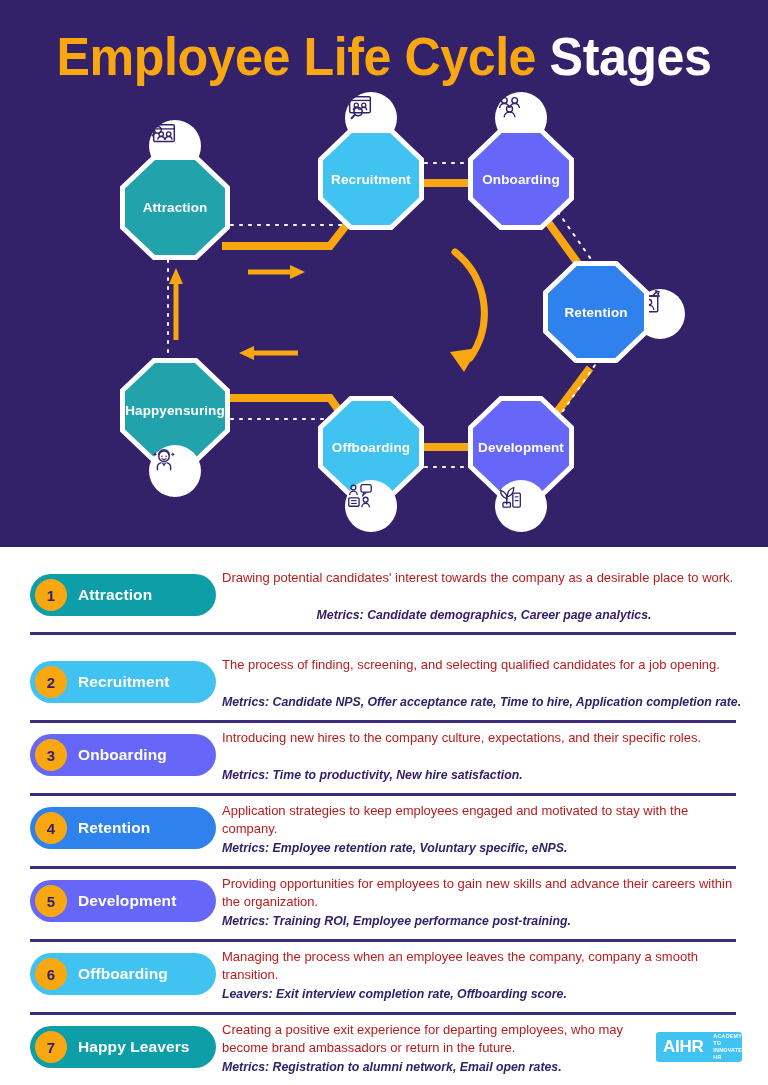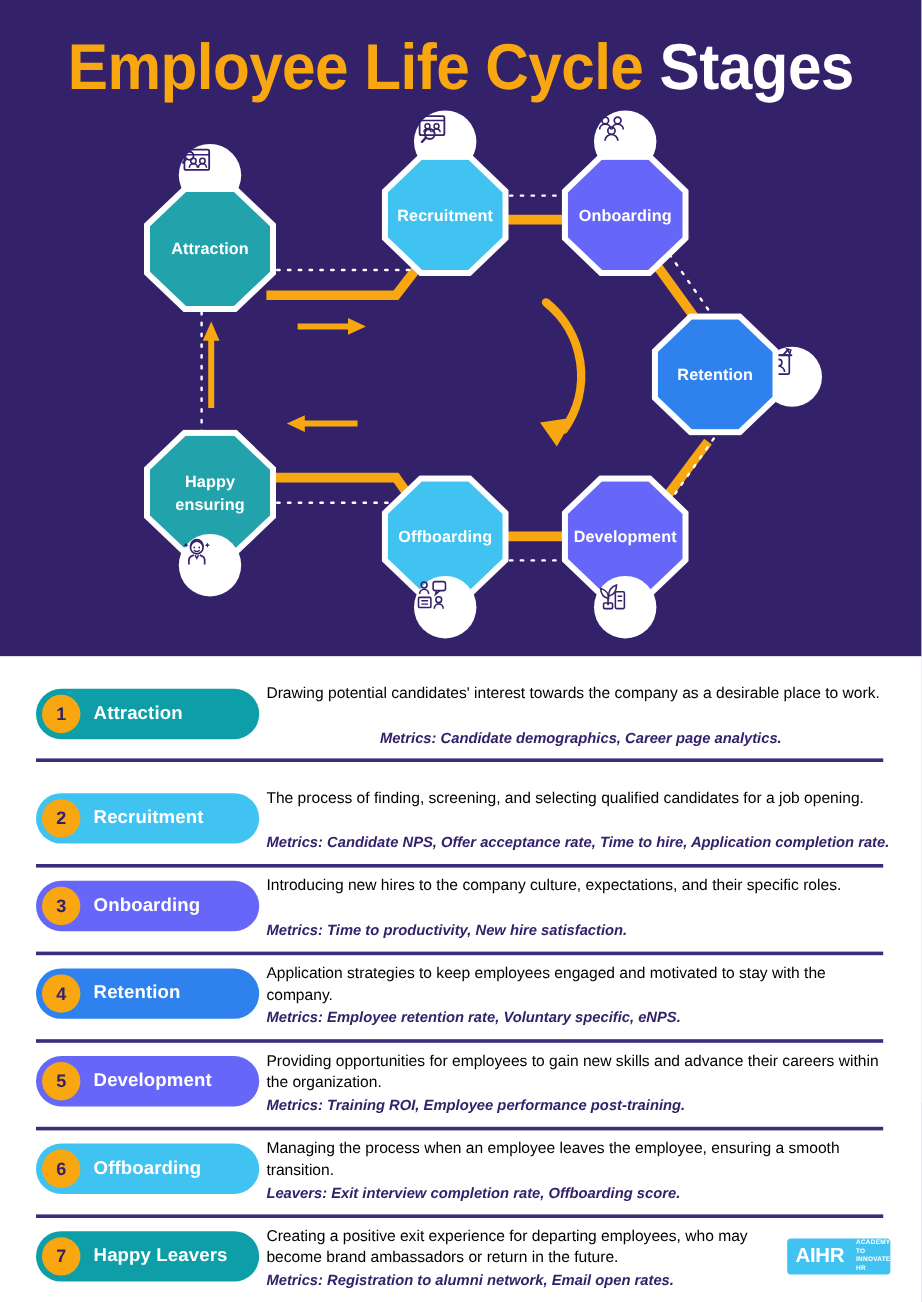--- a/index.html
+++ b/index.html
@@ -86,21 +86,21 @@
     display: flex; align-items: center; justify-content: center;
   }
   .pill-label {
     margin-left: 48px;
     color: #ffffff;
     font-size: 15.5px; font-weight: 700;
     letter-spacing: 0.1px;
   }
   .desc {
     position: absolute; left: 222px; width: 524px;
-    color: #000000;
+    color: #b91c1c;
     font-size: 13px; line-height: 17.5px;
     font-weight: 400;
   }
   .metrics {
     position: absolute; left: 222px; width: 524px;
     color: #33216A;
     font-size: 12.3px; line-height: 16px;
     font-weight: 700; font-style: italic;
     white-space: nowrap;
   }
@@ -272,21 +272,21 @@
           <path d="M20 13 L19 16.5 L23 13" fill="none" stroke="#33216A" stroke-width="1.3"></path>
           <rect x="4" y="19" width="11" height="9" rx="1" fill="none" stroke="#33216A" stroke-width="1.4"></rect>
           <line x1="6.5" y1="22" x2="12.5" y2="22" stroke="#33216A" stroke-width="1.2"></line>
           <line x1="6.5" y1="25" x2="12.5" y2="25" stroke="#33216A" stroke-width="1.2"></line>
           <circle cx="22" cy="21" r="2.6" fill="none" stroke="#33216A" stroke-width="1.4"></circle>
           <path d="M18 29c0-2.4 1.8-4.2 4-4.2s4 1.8 4 4.2" fill="none" stroke="#33216A" stroke-width="1.4"></path>
         </svg>
       </div>
 
       <div class="node-ring" style="left:120px; top:258px; width:110px; height:105px;"></div>
-      <div class="node" style="left:125px; top:263px; width:100px; height:95px; background:#22A2AB; flex-direction:column;">
+      <div class="node" style="left:125px; top:263px; width:100px; height:95px; background:#22A2AB; ">
         <span>Happy</span>
         <span>ensuring</span>
       </div>
       <div class="icon-bubble front" style="left:149px; top:345px; width:52px; height:52px;">
         <svg width="30" height="30" viewBox="0 0 32 32">
           <circle cx="16" cy="12" r="5.6" fill="none" stroke="#33216A" stroke-width="1.5"></circle>
           <path d="M10.4 11c0-3.6 2.5-6 5.6-6s5.6 2.4 5.6 6" fill="none" stroke="#33216A" stroke-width="1.5"></path>
           <circle cx="13.8" cy="12" r="0.8" fill="#33216A"></circle>
           <circle cx="18.2" cy="12" r="0.8" fill="#33216A"></circle>
           <path d="M13.8 14.6c1.3 1.2 3.1 1.2 4.4 0" fill="none" stroke="#33216A" stroke-width="1.2" stroke-linecap="round"></path>
@@ -350,21 +350,21 @@
       <div class="desc" style="top:21px;">Providing opportunities for employees to gain new skills and advance their careers within the organization.</div>
       <div class="metrics" style="top:59px;">Metrics: Training ROI, Employee performance post-training.</div>
       <div class="divider" style="top:85px;"></div>
     </div>
 
     <div class="row" style="top:380px;">
       <div class="pill" style="top:26px; background:#41C3F2;">
         <span class="pill-num">6</span>
         <span class="pill-label">Offboarding</span>
       </div>
-      <div class="desc" style="top:21px;">Managing the process when an employee leaves the employee, ensuring a smooth transition.</div>
+      <div class="desc" style="top:21px;">Managing the process when an employee leaves the company, company a smooth transition.</div>
       <div class="metrics" style="top:59px;">Leavers: Exit interview completion rate, Offboarding score.</div>
       <div class="divider" style="top:85px;"></div>
     </div>
 
     <div class="row" style="top:453px;">
       <div class="pill" style="top:26px; background:#0E9EA8;">
         <span class="pill-num">7</span>
         <span class="pill-label">Happy Leavers</span>
       </div>
       <div class="desc" style="top:21px; width:430px;">Creating a positive exit experience for departing employees, who may become brand ambassadors or return in the future.</div>

